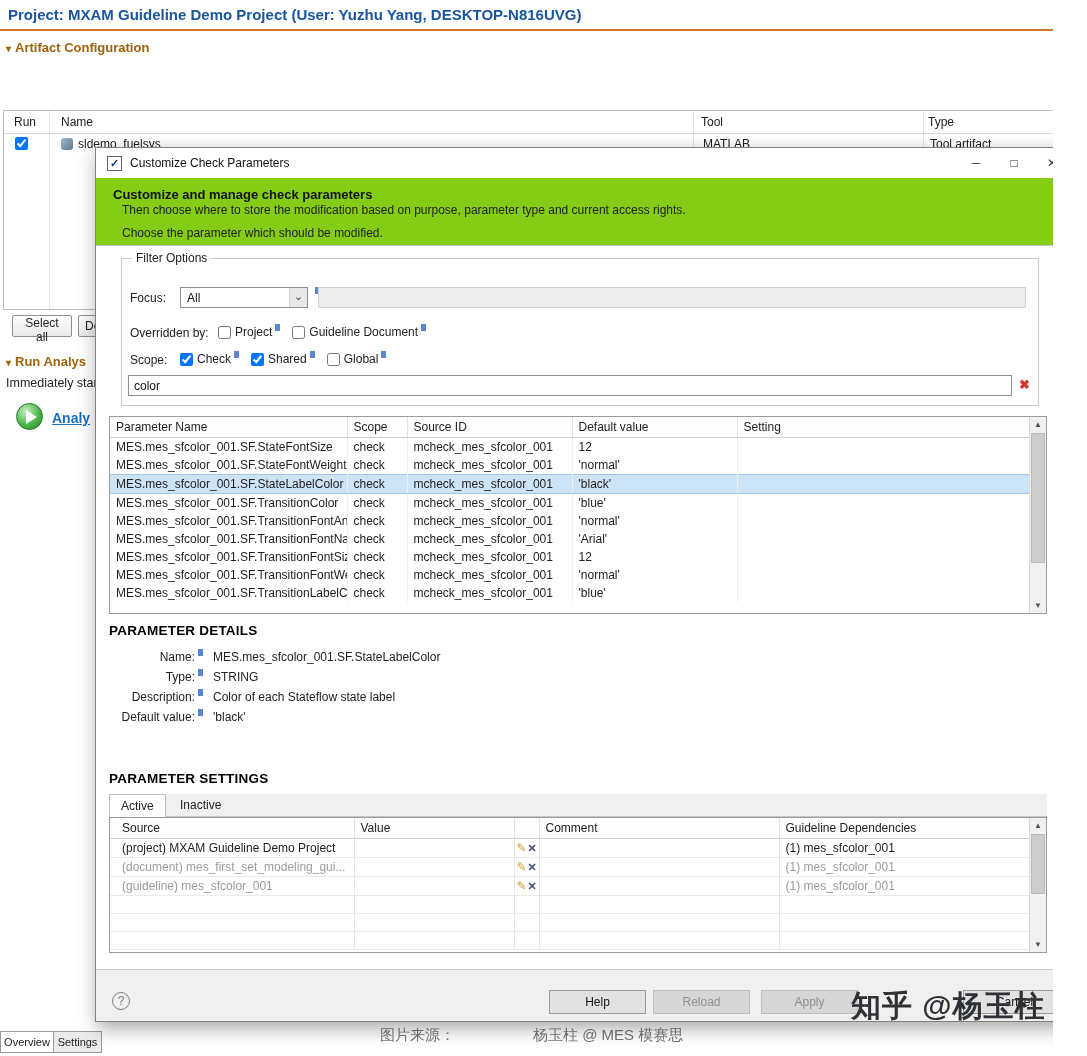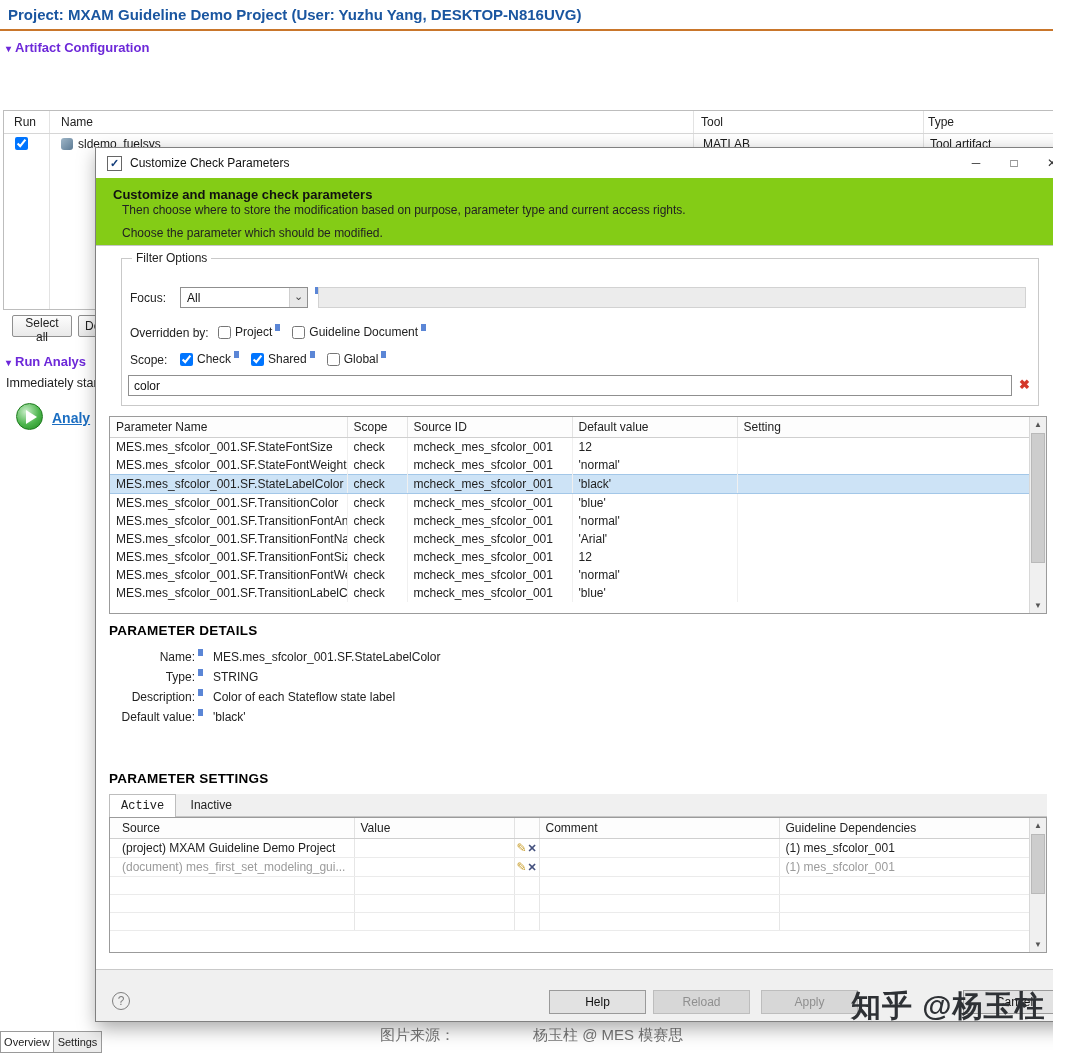--- a/index.html
+++ b/index.html
@@ -3,21 +3,21 @@
 <meta charset="utf-8">
 <style>
   *{box-sizing:border-box;margin:0;padding:0;}
   html,body{width:1087px;height:1056px;}
   body{font-family:"Liberation Sans",sans-serif;font-size:12px;color:#1c1c1c;background:#fff;}
   .stage{position:relative;width:1053px;height:1056px;overflow:hidden;background:#fff;}
 
   
   .app-title{position:absolute;left:8px;top:6px;font-size:15px;font-weight:bold;color:#1a56a0;}
   .top-rule{position:absolute;left:0;top:29px;width:100%;height:2px;background:#c9762b;}
-  .sec-head{position:absolute;font-size:13px;font-weight:bold;color:#6d28d9;cursor:default;}
+  .sec-head{position:absolute;font-size:13px;font-weight:bold;color:#a16207;cursor:default;}
   .sec-head .tri{font-size:10px;margin-right:4px;}
   #artifact-head{left:6px;top:40px;}
   #artifact-desc{position:absolute;left:6px;top:61px;font-size:12.5px;color:#222;}
   #artifact-filter{position:absolute;left:3px;top:86px;width:1081px;height:20px;border:1px solid #b5b5b5;padding:0 5px;font:12px "Liberation Sans",sans-serif;color:#333;}
   #artifact-filter::placeholder{color:#8a8a8a;}
   .bg-table{position:absolute;left:3px;top:110px;width:1081px;height:200px;border:1px solid #bdbdbd;background:#fff;}
   .bg-th{position:absolute;top:4px;font-size:12px;color:#222;}
   .bg-sep{position:absolute;top:0;bottom:0;width:1px;background:#e3e3e3;}
   .bg-hline{position:absolute;left:0;right:0;top:22px;height:1px;background:#d6d6d6;}
   .bg-row{position:absolute;left:0;right:0;top:23px;height:20px;}
@@ -109,21 +109,21 @@
   
   .h2{position:absolute;left:13px;font-size:13.5px;font-weight:bold;color:#000;letter-spacing:.2px;}
   #details-title{top:377px;}
   .d-row{position:absolute;left:13px;height:16px;font-size:12px;color:#222;}
   .d-row .d-label{display:inline-block;width:86px;text-align:right;}
   .d-row .d-value{margin-left:10px;}
   #d0{top:404px;} #d1{top:424px;} #d2{top:444px;} #d3{top:464px;}
   #settings-title{top:525px;}
   .tabbar{position:absolute;left:13px;top:548px;width:938px;height:23px;background:#f0f0f0;border-bottom:1px solid #c6c6c6;}
   .tab{display:inline-block;height:22px;line-height:22px;padding:0 11px;font-size:12px;color:#222;vertical-align:top;cursor:default;}
-  .tab.active{background:#fff;border:1px solid #bdbdbd;border-bottom:none;height:23px;font-family:Liberation Mono, monospace;}
+  .tab.active{background:#fff;border:1px solid #bdbdbd;border-bottom:none;height:23px;}
   .settings-table{position:absolute;left:13px;top:571px;width:938px;height:136px;border:1px solid #9b9b9b;background:#fff;}
   .settings-table th:first-child,.settings-table td:first-child{padding-left:12px;}
   .settings-table td{height:18px;line-height:18px;padding:0 6px;font-size:12px;color:#1e1e1e;border-right:1px solid #e6e6e6;border-bottom:1px solid #ebebeb;overflow:hidden;white-space:nowrap;}
   .settings-table tr.muted td{color:#9b9b9b;}
   .settings-table td.icons{padding:0 2px;}
   .settings-table .edit{color:#c79b26;font-size:12px;cursor:pointer;}
   .settings-table .del{color:#44517e;font-size:11px;font-weight:bold;margin-left:1px;cursor:pointer;}
 </style>
 </head>
 <body>
@@ -370,20 +370,27 @@
                 <td></td>
                 <td class="deps">(1) mes_sfcolor_001</td>
               </tr>
               <tr class="muted">
                 <td>(document) mes_first_set_modeling_gui...</td>
                 <td></td>
                 <td class="icons"><span class="edit">✎</span><span class="del">✕</span></td>
                 <td></td>
                 <td class="deps">(1) mes_sfcolor_001</td>
               </tr>
+              <tr class="muted">
+                <td>(guideline) mes_sfcolor_001</td>
+                <td></td>
+                <td class="icons"><span class="edit">✎</span><span class="del">✕</span></td>
+                <td></td>
+                <td class="deps">(1) mes_sfcolor_001</td>
+              </tr>
               <tr>
                 <td></td>
                 <td></td>
                 <td></td>
                 <td></td>
                 <td></td>
               </tr>
               <tr>
                 <td></td>
                 <td></td>

